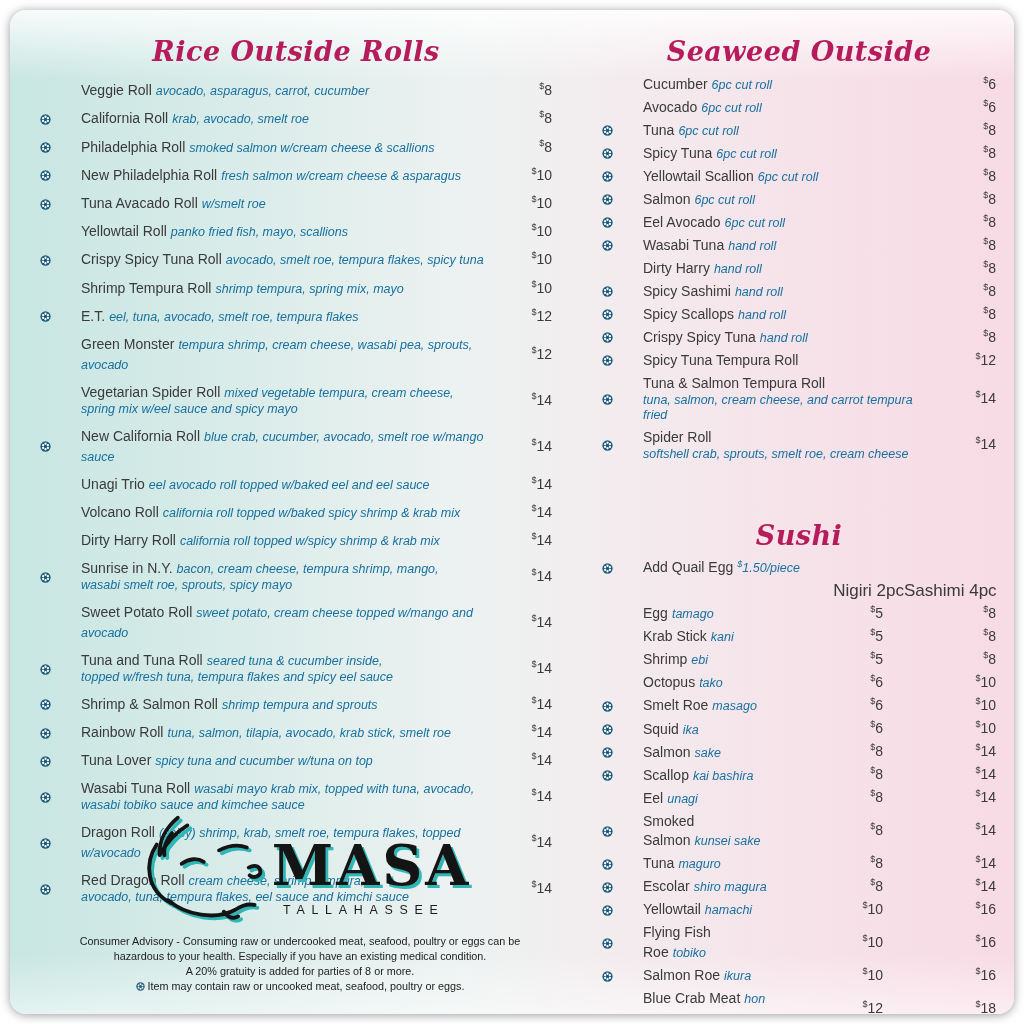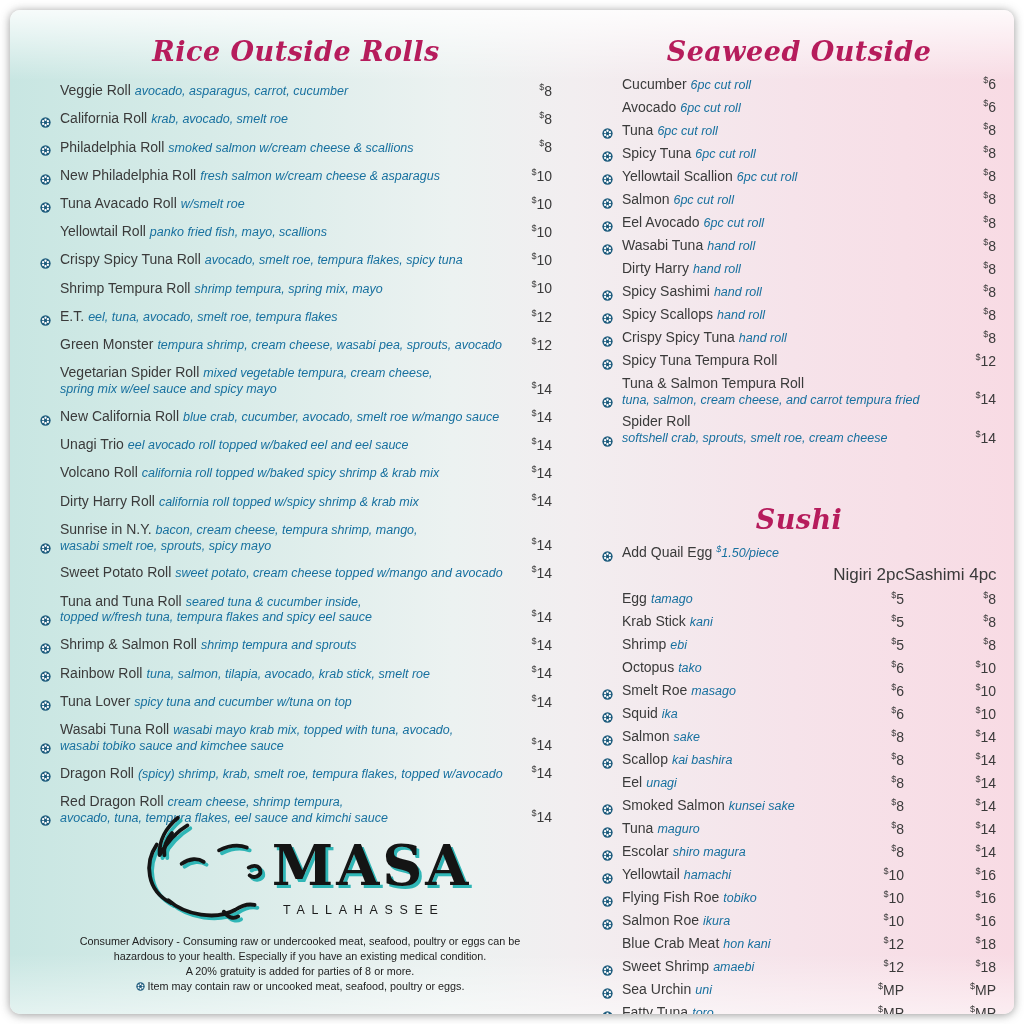--- a/index.html
+++ b/index.html
@@ -1,30 +1,30 @@
 <!DOCTYPE html>
 <html><head>
 <meta charset="utf-8">
 <style>
   html,body{margin:0;padding:0;background:#ffffff;width:1024px;height:1024px;
     font-family:"Liberation Sans","DejaVu Sans",sans-serif;-webkit-font-smoothing:antialiased;}
-  .card{position:absolute;inset:10px;border-radius:10px;overflow:hidden;
+  .card{position:absolute;inset:10px;border-radius:16px;overflow:hidden;
     box-shadow:0 1px 10px rgba(70,70,70,.55);
     background:
       linear-gradient(180deg, rgba(255,255,255,.85), rgba(255,255,255,0) 7%),
       linear-gradient(0deg, rgba(255,255,255,.5), rgba(255,255,255,0) 6%),
       linear-gradient(90deg,#c8e6e2 0%,#d7ebe8 20%,#ecf2f1 44%,#f2eef0 56%,#f6e3ea 78%,#f8dbe4 100%);}
   .col{position:absolute;top:26px;}
   .col-left{left:30px;width:512px;}
   .col-right{left:592px;width:394px;}
   .section-title{font-family:"DejaVu Serif","Liberation Serif",serif;font-style:italic;font-weight:bold;
     font-size:27px;color:#b61c5c;text-align:center;margin:0 0 9px 0;letter-spacing:.5px;}
   .col-right .section-title{margin-bottom:5px;}
   .sushi-title{margin-top:56px;margin-bottom:3px;}
-  .row{display:flex;align-items:flex-end;padding:4.2px 0;}
+  .row{display:flex;align-items:center;padding:4.2px 0;gap:21px;}
   .col-right .row{padding:1.6px 0;}
   .icon-cell{width:20px;flex:none;padding-top:2.5px;}
   .ricon svg{display:block;}
   .item-text{flex:1;min-width:0;padding-right:6px;line-height:1.24;}
   .name{font-size:14px;color:#3a3a3a;}
   .desc{font-size:12.5px;font-style:italic;color:#17709f;margin-left:4px;}
   .desc2{display:block;margin-left:0;}
   .price{flex:none;width:36px;text-align:right;font-size:14px;color:#3a3a3a;white-space:nowrap;line-height:1.24;}
   .price sup,.note-sup{font-size:9px;vertical-align:super;}
   .sname{flex:1;min-width:0;line-height:1.24;}

